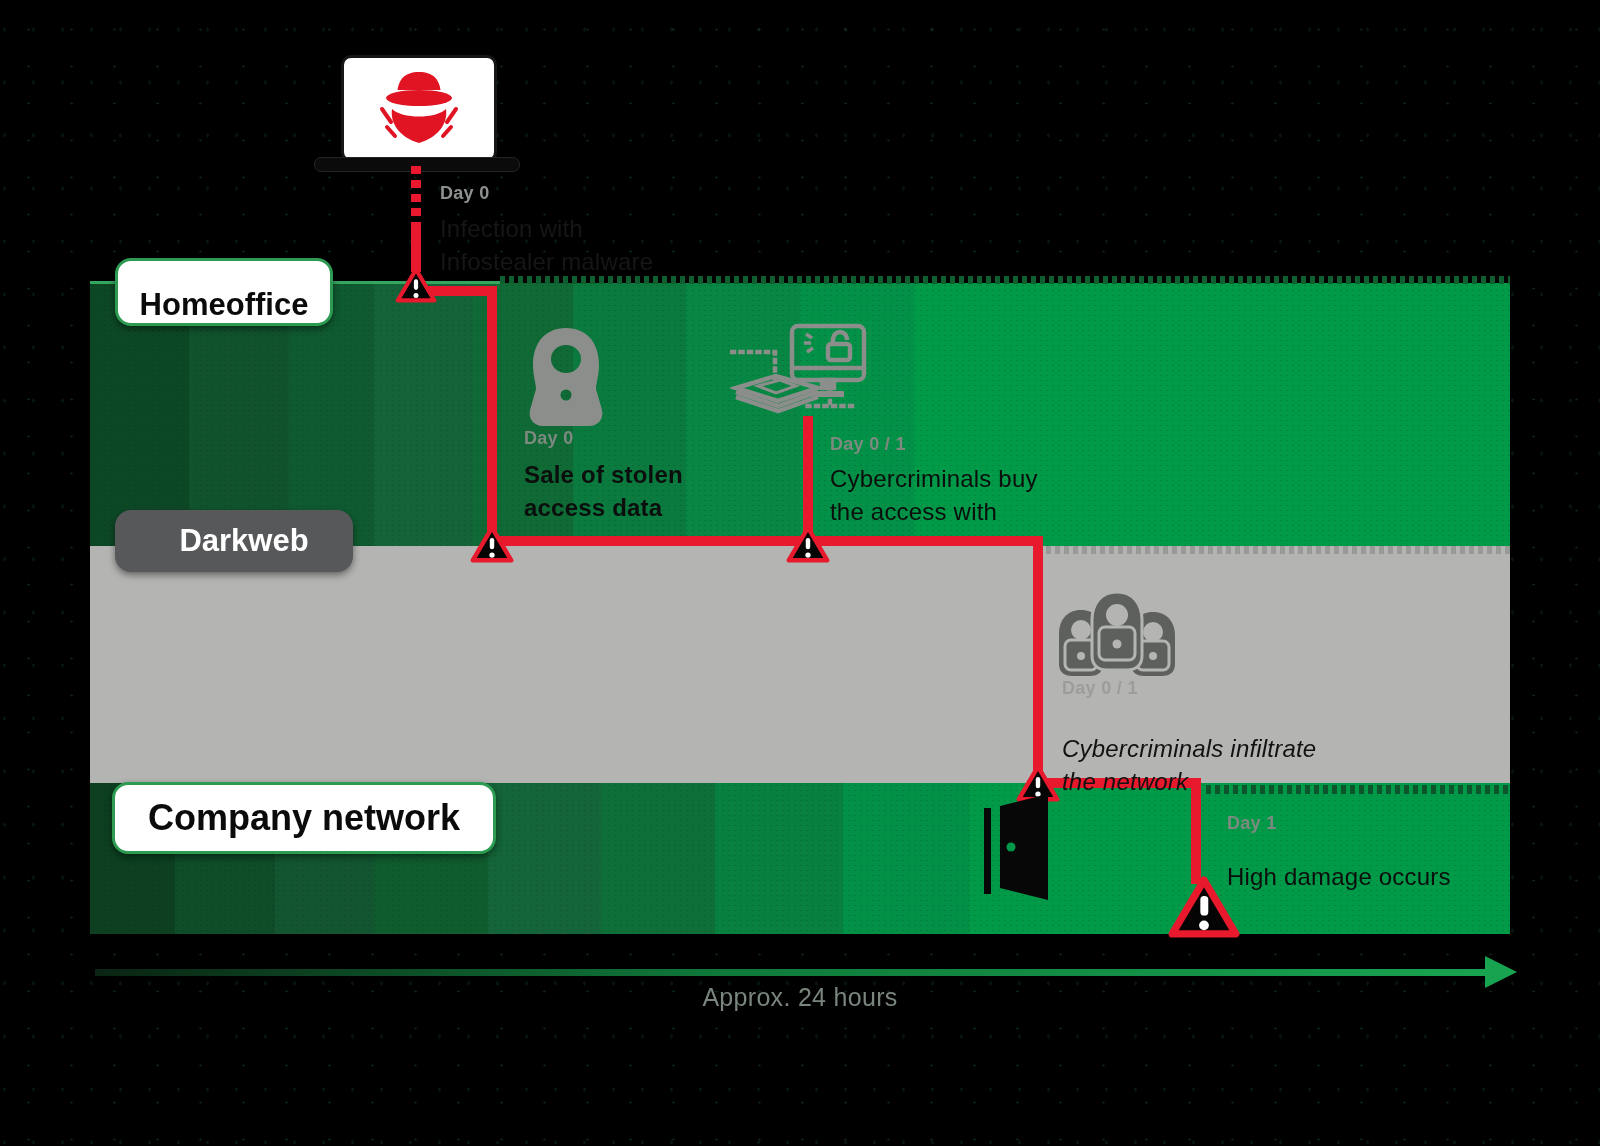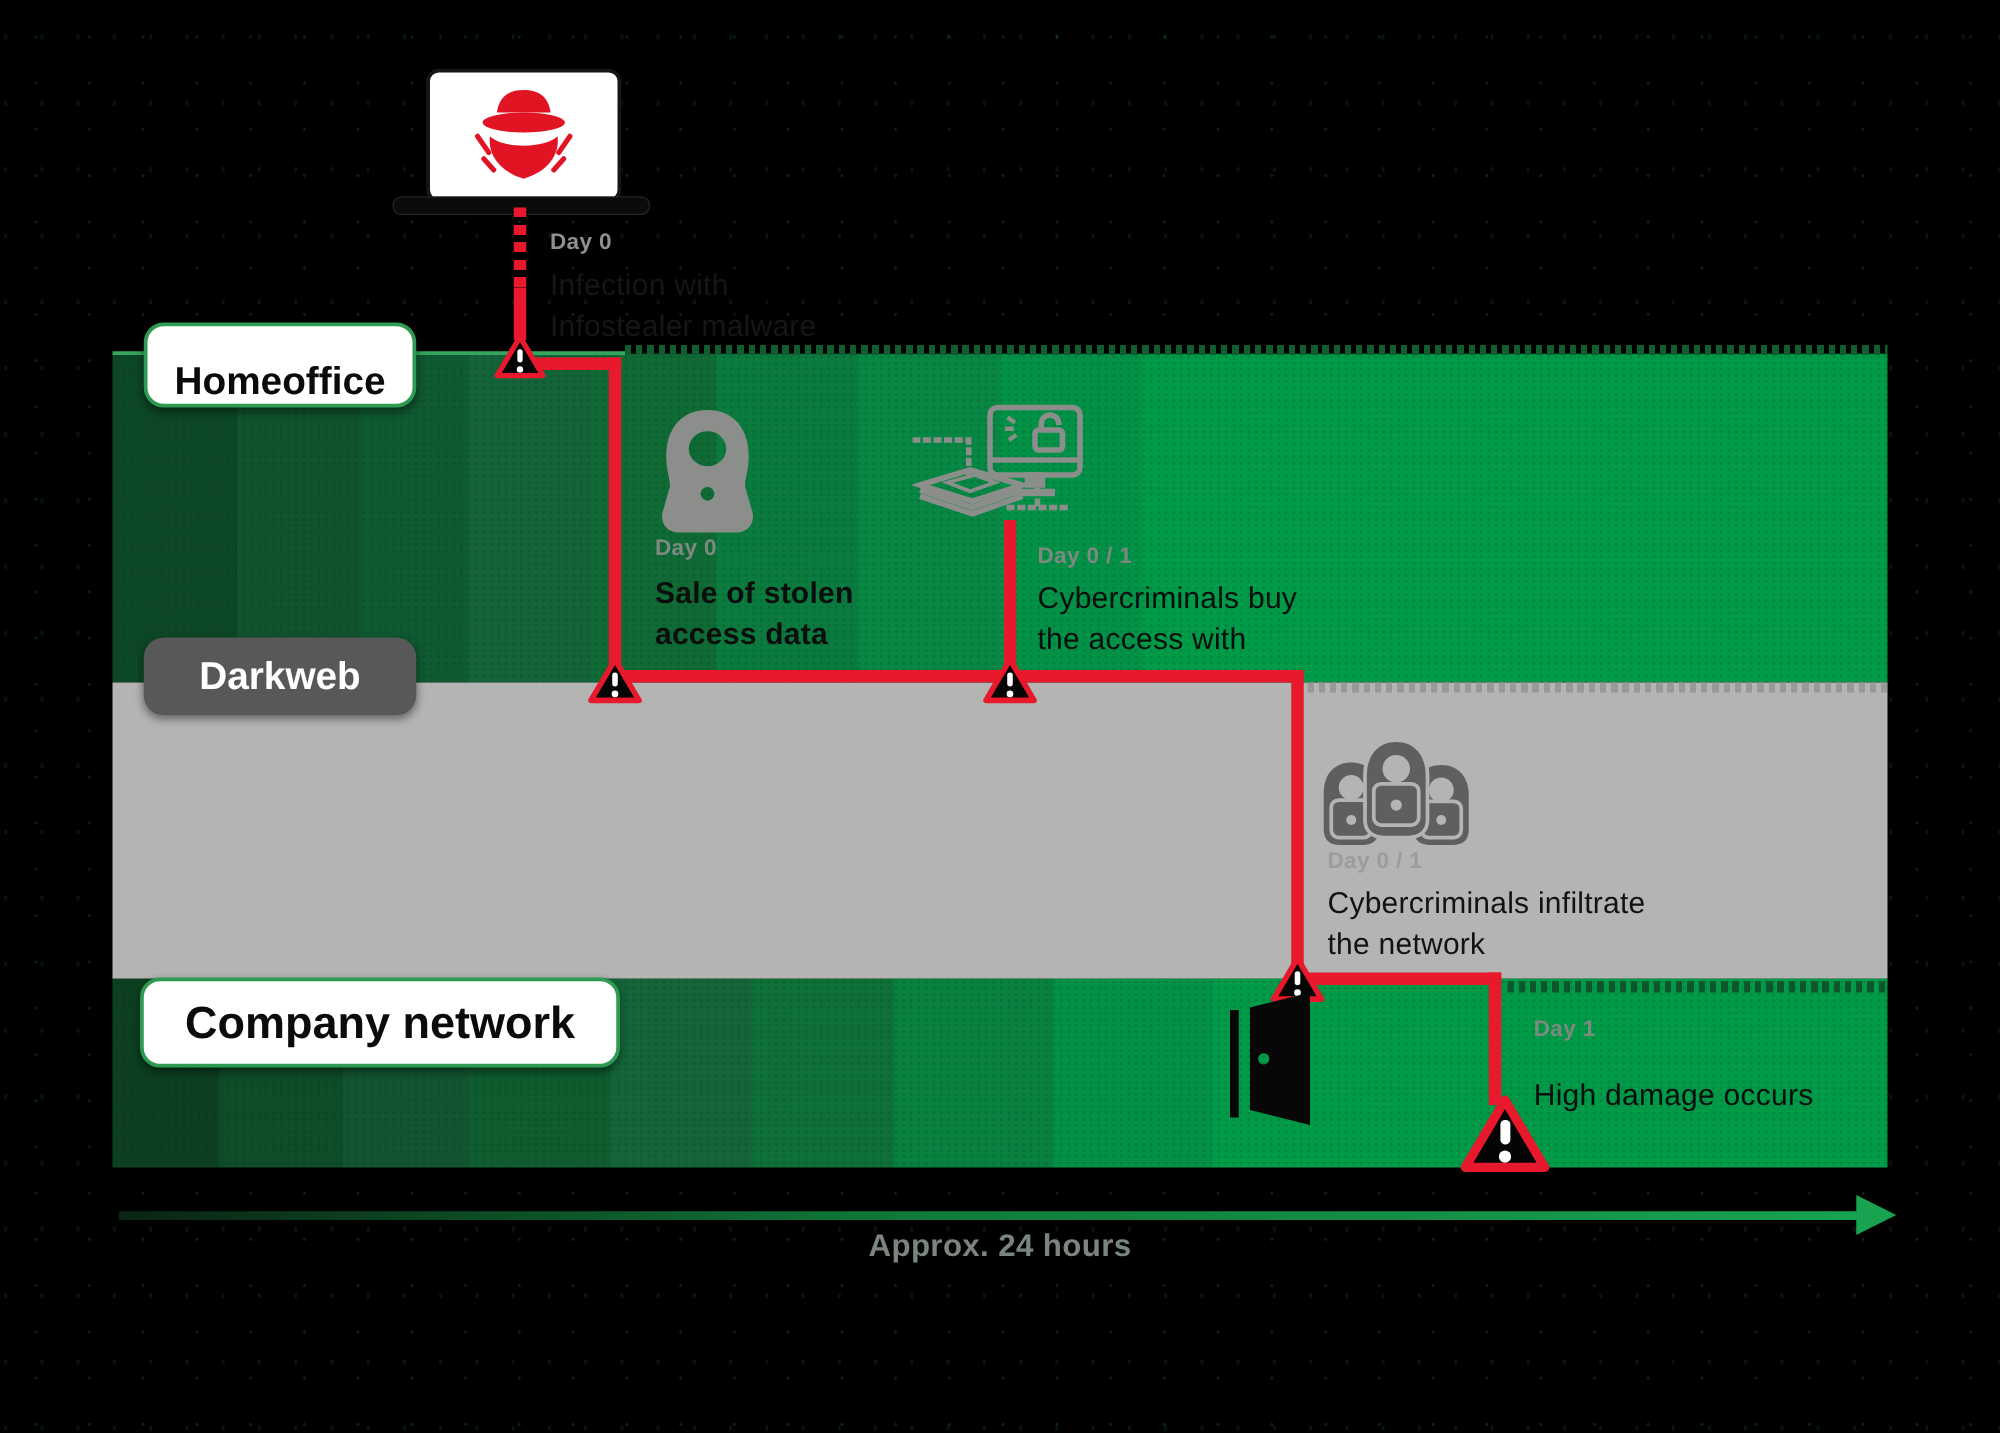--- a/index.html
+++ b/index.html
@@ -34,21 +34,21 @@
   .edge-solid{position:absolute;background:#35a65e;}
   .dash-h-green{position:absolute;height:8px;background:repeating-linear-gradient(90deg,#0e5e2f 0 5px,transparent 5px 9px);}
   .dash-h-gray{position:absolute;height:8px;background:repeating-linear-gradient(90deg,#989a97 0 5px,transparent 5px 9px);}
   .dash-h-dark{position:absolute;height:9px;background:repeating-linear-gradient(90deg,#0d552c 0 5px,transparent 5px 9px);}
   .pill{
     position:absolute;display:flex;align-items:center;justify-content:center;
     border-radius:16px;font-weight:bold;color:#0b0b0b;
     box-shadow:0 3px 7px rgba(0,0,0,0.45);
   }
   .pill-light{background:#ffffff;border:3px solid #2d9b51;}
-  .pill-dark{background:#57585a;color:#ffffff;}
+  .pill-dark{background:#57585a;color:#ffffff;padding-left:20px;}
   .rl{position:absolute;background:#e8192c;}
   .rl-dash-v{position:absolute;width:10px;background:repeating-linear-gradient(180deg,#e8192c 0 8px,transparent 8px 14px);}
   .warn{position:absolute;}
   .day{position:absolute;font-weight:bold;font-size:18px;letter-spacing:0.3px;}
   .desc{position:absolute;font-size:24px;line-height:33px;white-space:pre-line;letter-spacing:0.2px;}
   .on-black-day{color:#8e9190;}
   .on-black-desc{color:#161616;}
   .on-green-day{color:#7d8a80;}
   .on-green-desc{color:#0b0e0c;}
   .on-gray-day{color:#9b9d9a;}
@@ -66,21 +66,21 @@
   .timeline-arrow-line{
     position:absolute;left:95px;top:969px;width:1392px;height:7px;
     background:linear-gradient(90deg,#0a2413 0%,#0f7a3a 45%,#18a350 100%);
   }
   .timeline-arrow-head{
     position:absolute;left:1485px;top:956px;width:0;height:0;
     border-left:32px solid #18a350;border-top:16px solid transparent;border-bottom:16px solid transparent;
   }
   .timeline-label{
     position:absolute;left:90px;top:983px;width:1420px;text-align:center;
-    color:#79857d;font-size:25px;font-weight:bold;letter-spacing:0.3px;
+    color:#79857d;font-size:25px;font-weight:normal;letter-spacing:0.3px;
   }
 </style>
 </head>
 <body>
 
 <div id="stage">
 
   <div class="speckles"></div>
 
   <div class="band band-homeoffice"></div>
@@ -218,21 +218,21 @@
 
       <g transform="translate(32,0)">
         <path fill="#5e605d" d="M35 2 C19 2 10 14 10 30 L10 66 C10 75 16 80 25 80 H45 C54 80 60 75 60 66 L60 30 C60 14 51 2 35 2 Z" stroke="#b4b5b3" stroke-width="3"></path>
         <ellipse cx="35" cy="25" rx="11" ry="11" fill="#b4b5b3"></ellipse>
         <rect x="17" y="37" width="36" height="33" rx="6" fill="#5e605d" stroke="#b4b5b3" stroke-width="3"></rect>
         <circle cx="35" cy="54" r="4.5" fill="#b4b5b3"></circle>
       </g>
     </g>
   </svg>
   <div class="day on-gray-day" style="left:1062px;top:678px;">Day 0 / 1</div>
-  <div class="desc on-gray-desc" style="left:1062px;top:706px;">Cybercriminals infiltrate
+  <div class="desc on-gray-desc" style="left:1062px;top:732px;font-style:italic;">Cybercriminals infiltrate
 the network</div>
 
   <svg class="icon" style="left:984px;top:792px;" width="82" height="110" viewBox="0 0 82 110">
     <defs>
       <mask id="mDoor">
         <polygon points="16,14 64,2 64,108 16,96" fill="#fff"></polygon>
         <circle cx="27" cy="55" r="4.5" fill="#000"></circle>
       </mask>
     </defs>
     <rect x="0" y="16" width="7" height="86" fill="#070707"></rect>

